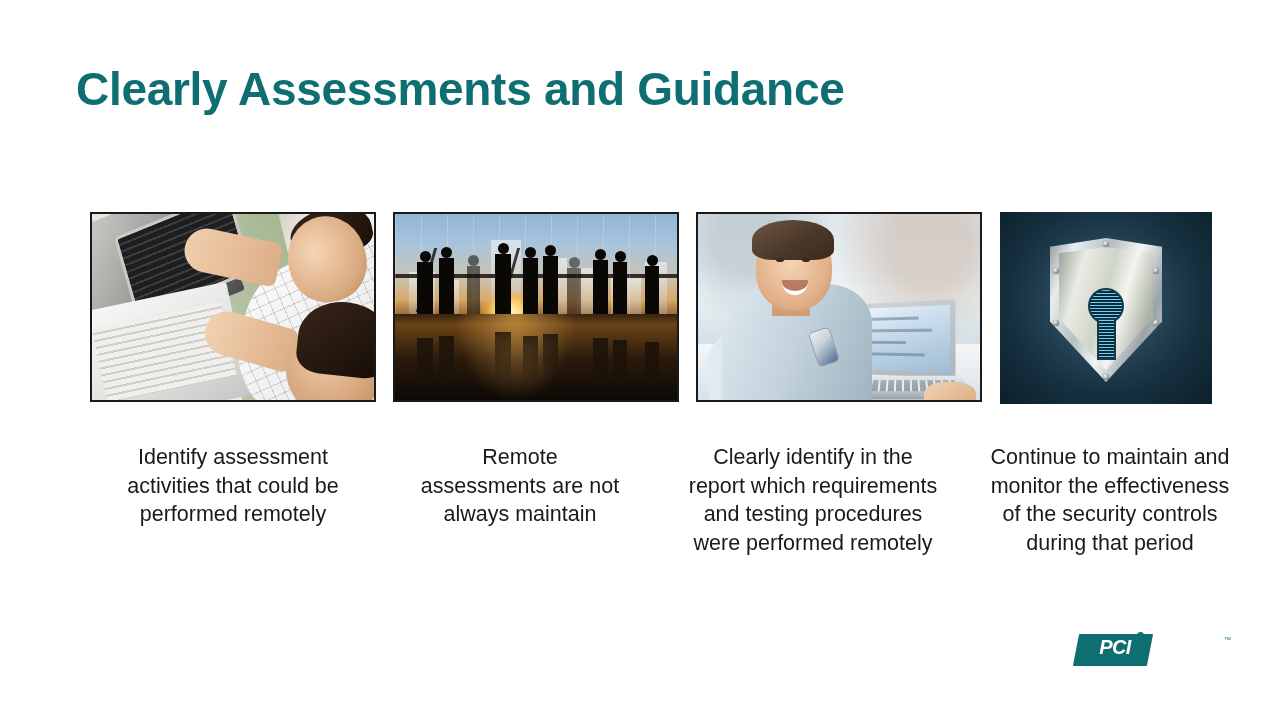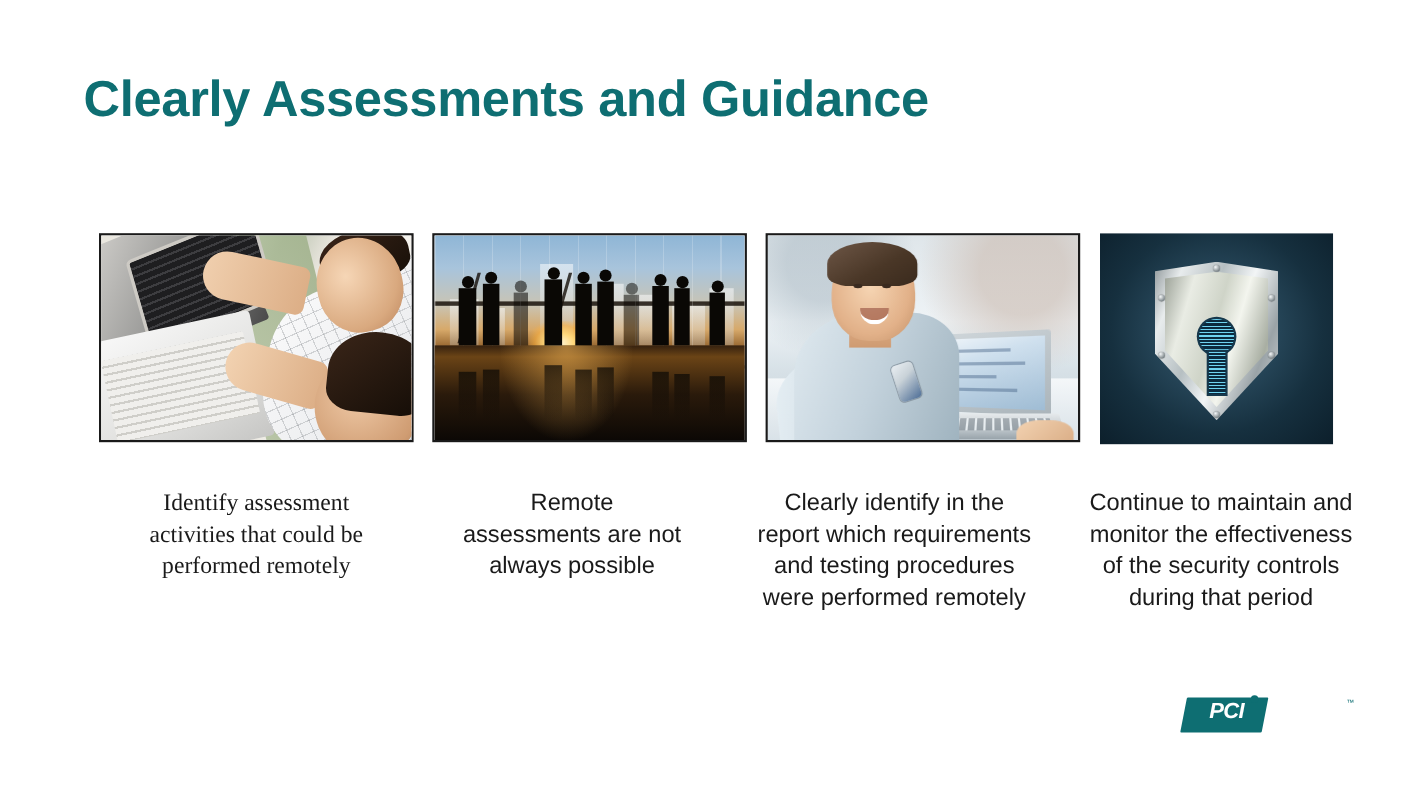--- a/index.html
+++ b/index.html
@@ -436,21 +436,21 @@
   }
   .caption {
     position: absolute;
     top: 0;
     text-align: center;
     font-size: 21.5px;
     line-height: 1.33;
     color: #1a1a1a;
     white-space: pre-line;
   }
-  #caption-0 { left: 88px;  width: 290px; font-family: Liberation Serif, serif; }
+  #caption-0 { left: 88px;  width: 290px; }
   #caption-1 { left: 375px; width: 290px; }
   #caption-2 { left: 668px; width: 290px; }
   #caption-3 { left: 960px; width: 300px; }
 
   
   .pci-logo {
     position: absolute;
     left: 1076px;
     top: 630px;
     width: 168px;
@@ -613,21 +613,21 @@
     </div>
   </div>
 </div>
 
 <div class="captions">
   <div class="caption" id="caption-0">Identify assessment
 activities that could be
 performed remotely</div>
   <div class="caption" id="caption-1">Remote
 assessments are not
-always possible</div>
+always maintain</div>
   <div class="caption" id="caption-2">Clearly identify in the
 report which requirements
 and testing procedures
 were performed remotely</div>
   <div class="caption" id="caption-3">Continue to maintain and
 monitor the effectiveness
 of the security controls
 during that period</div>
 </div>
 

